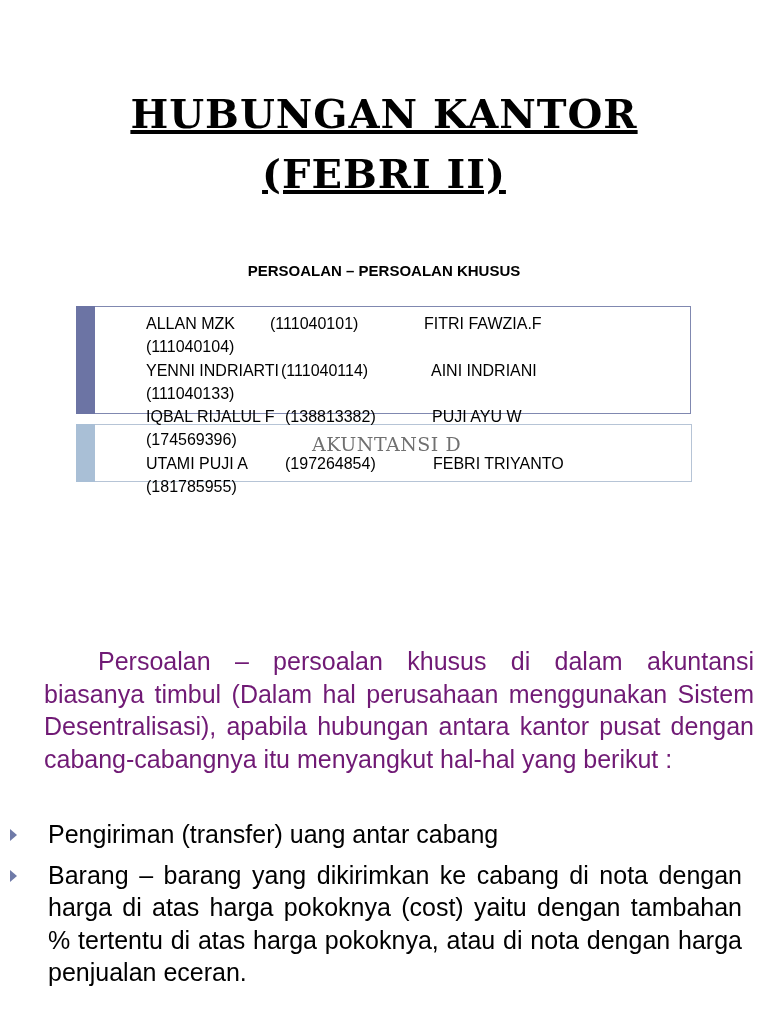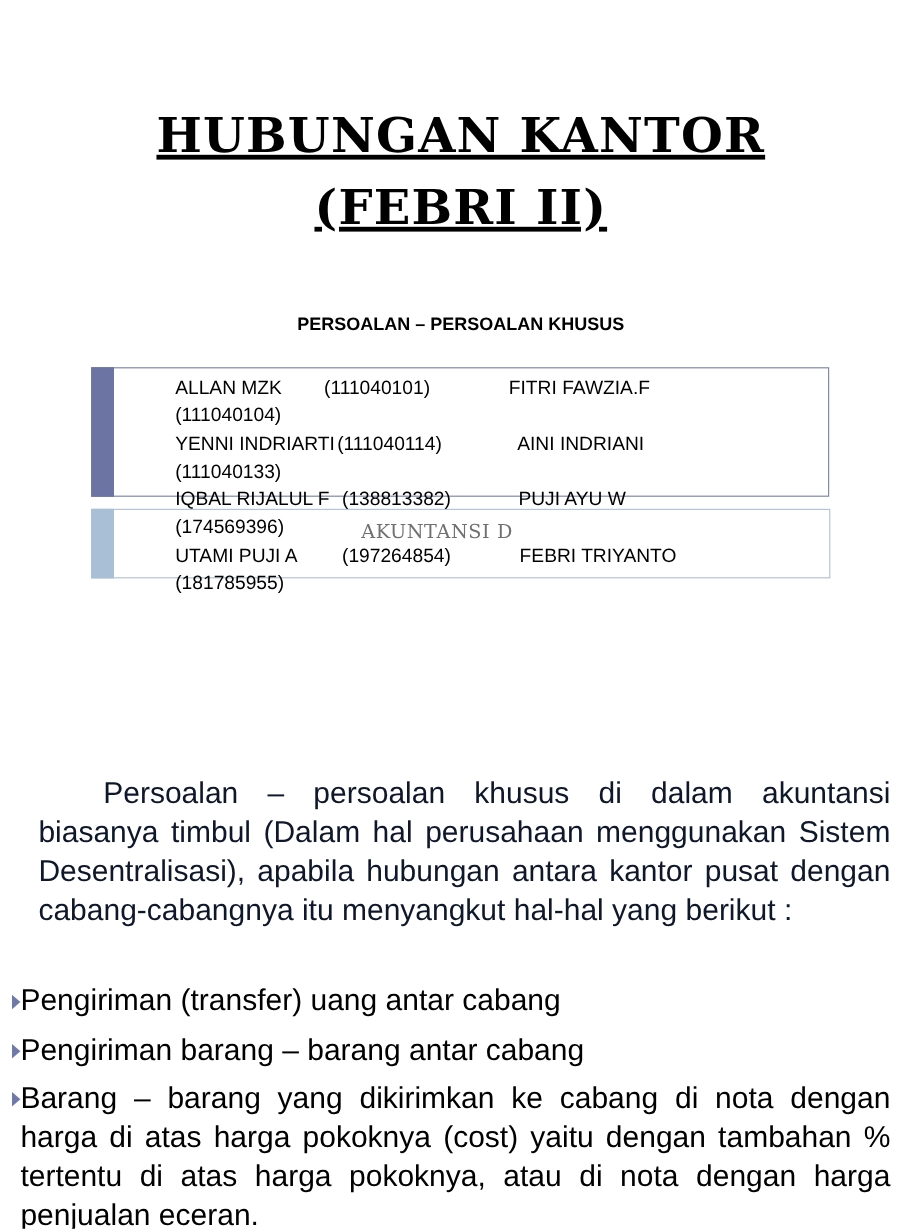--- a/index.html
+++ b/index.html
@@ -19,45 +19,45 @@
     font-weight: bold; font-size: 15px; color: #000;
   }
   .box {
     position: absolute; box-sizing: border-box; background: #fff;
   }
   .box1 { left: 76px; top: 306px; width: 615px; height: 108px; border: 1px solid #8088b0; }
   .box2 { left: 76px; top: 424px; width: 616px; height: 58px; border: 1px solid #b6c4d6; }
   .bar1 { position: absolute; left: 76px; top: 306px; width: 19px; height: 108px; background: #6c74a4; }
   .bar2 { position: absolute; left: 76px; top: 424px; width: 19px; height: 58px; background: #a9bfd6; }
   .akuntansi {
-    position: absolute; left: 301px; top: 433px;
-    font-family: "DejaVu Serif", serif; font-size: 16px; color: #707070;
+    position: absolute; left: 312px; top: 433px;
+    font-family: "DejaVu Serif", serif; font-size: 19px; color: #707070;
     letter-spacing: 0.5px;
   }
   .members {
     position: absolute; left: 110px; top: 312px;
     font-family: "Liberation Sans", sans-serif; font-size: 16px; line-height: 23.3px;
     color: #000;
   }
   .members .row { white-space: nowrap; position: relative; height: 23.3px; }
   .c1 { position: absolute; left: 0; margin-left: 36px; }
   .c2 { position: absolute; }
   .c3 { position: absolute; }
   .para {
-    position: absolute; left: 32px; top: 645px; width: 710px;
+    position: absolute; left: 44px; top: 645px; width: 710px;
     font-family: "Liberation Sans", sans-serif; font-size: 25px; line-height: 32.5px;
-    text-align: justify; color: #0f172a;
+    text-align: justify; color: #701a75;
     text-indent: 54px;
   }
   .bullets {
     position: absolute; left: 0; top: 818px; width: 742px;
     font-family: "Liberation Sans", sans-serif; font-size: 25px; line-height: 32.5px; color: #000;
     margin: 0; padding: 0; list-style: none;
   }
-  .bullets li { position: relative; padding-left: 17px; margin-bottom: 8px; text-align: justify; }
+  .bullets li { position: relative; padding-left: 48px; margin-bottom: 8px; text-align: justify; }
   .bullets .tri {
     position: absolute; left: 10px; top: 11px; width: 0; height: 0;
     border-top: 6px solid transparent; border-bottom: 6px solid transparent;
     border-left: 7px solid #6f7aa8;
   }
 </style>
 </head>
 <body>
 
 <div class="title">
@@ -111,19 +111,15 @@
 
 <div class="para">Persoalan – persoalan khusus di dalam akuntansi biasanya timbul (Dalam hal perusahaan menggunakan Sistem Desentralisasi), apabila hubungan antara kantor pusat dengan cabang-cabangnya itu menyangkut hal-hal yang berikut :</div>
 
 <ul class="bullets">
   <li>
     <span class="tri"></span>
     <span>Pengiriman (transfer) uang antar cabang</span>
   </li>
   <li>
     <span class="tri"></span>
-    <span>Pengiriman barang – barang antar cabang</span>
-  </li>
-  <li>
-    <span class="tri"></span>
     <span>Barang – barang yang dikirimkan ke cabang di nota dengan harga di atas harga pokoknya (cost) yaitu dengan tambahan % tertentu di atas harga pokoknya, atau di nota dengan harga penjualan eceran.</span>
   </li>
 </ul>
 
 </body></html>

